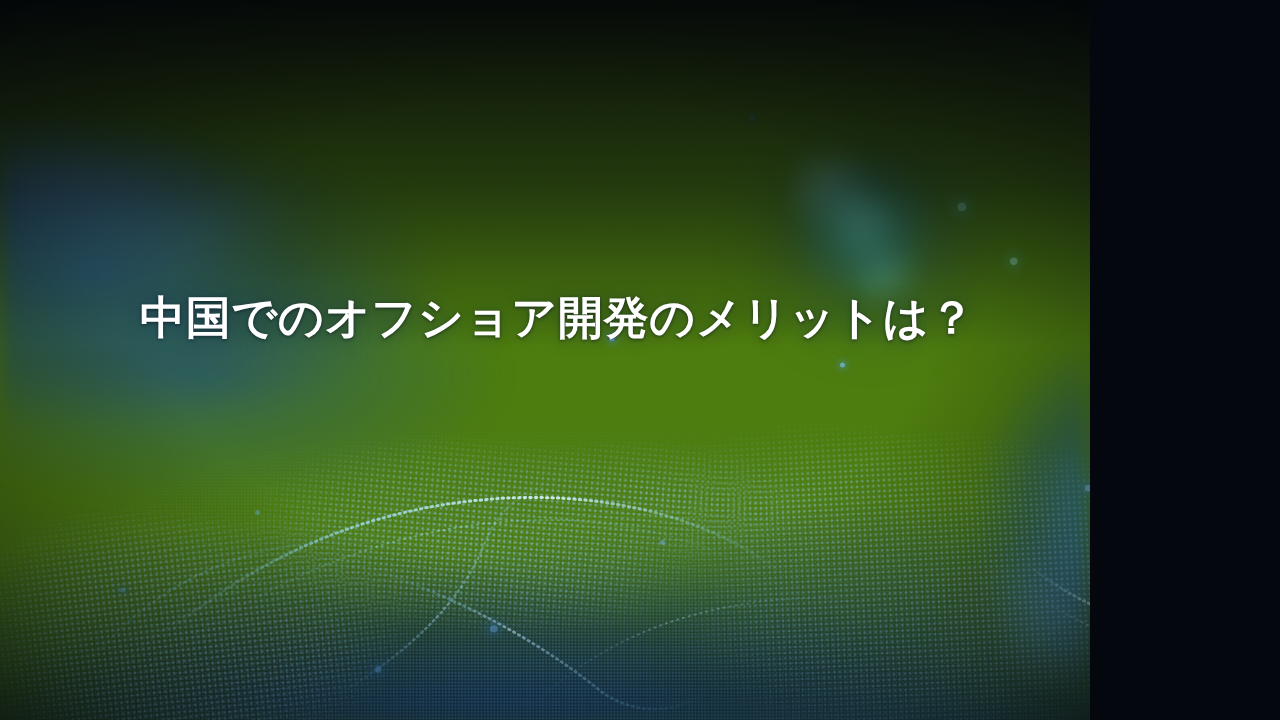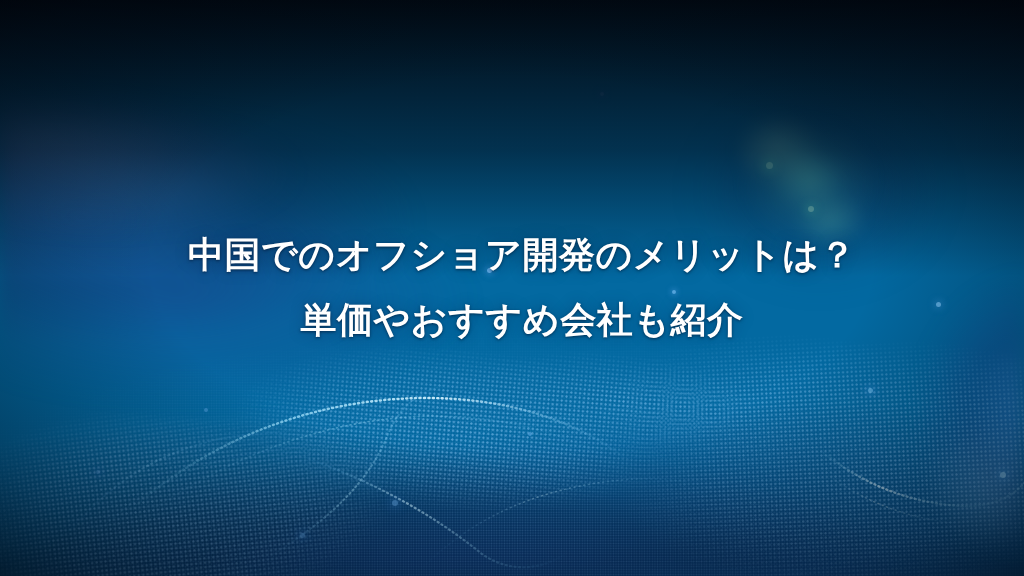--- a/index.html
+++ b/index.html
@@ -4,23 +4,23 @@
 <title>中国でのオフショア開発のメリットは？</title>
 <style>
   * { margin:0; padding:0; box-sizing:border-box; }
   html,body{
     width:1024px; height:576px; overflow:hidden;
     background:#05070f;
     font-family:"DejaVu Sans","Liberation Sans",sans-serif;
   }
   .hero{
     position:relative;
-    width:1024px; height:576px;
+    width:872px; height:576px;
     overflow:hidden;
-    background:#0369a1;
+    background:#4d7c0f;
     isolation:isolate;
   }
 
   
   .bg-layer{ position:absolute; inset:0; pointer-events:none; }
 
   
   .bg-base{
     background:
       radial-gradient(ellipse 120% 90% at 50% 135%, #12innerfallback 0%, transparent 0%),
@@ -270,16 +270,15 @@
   <div class="bokeh" style="left:868px; top:388px; width:5px; height:5px; background:rgba(120,195,245,.6); box-shadow:0 0 7px 3px rgba(60,140,215,.35);"></div>
   <div class="bokeh" style="left:1000px; top:472px; width:6px; height:6px; background:rgba(150,215,250,.6); box-shadow:0 0 9px 3px rgba(70,160,230,.35);"></div>
   <div class="bokeh" style="left:528px; top:432px; width:4px; height:4px; background:rgba(110,180,240,.5);"></div>
   <div class="bokeh" style="left:204px; top:408px; width:4px; height:4px; background:rgba(100,170,235,.45);"></div>
 
   <div class="bg-layer top-dark"></div>
   <div class="bg-layer vignette"></div>
 
   <div class="title-wrap">
     <div class="title-line">中国でのオフショア開発のメリットは？</div>
-    <div class="title-line">単価やおすすめ会社も紹介</div>
   </div>
 
 </div>
 
 </body></html>

